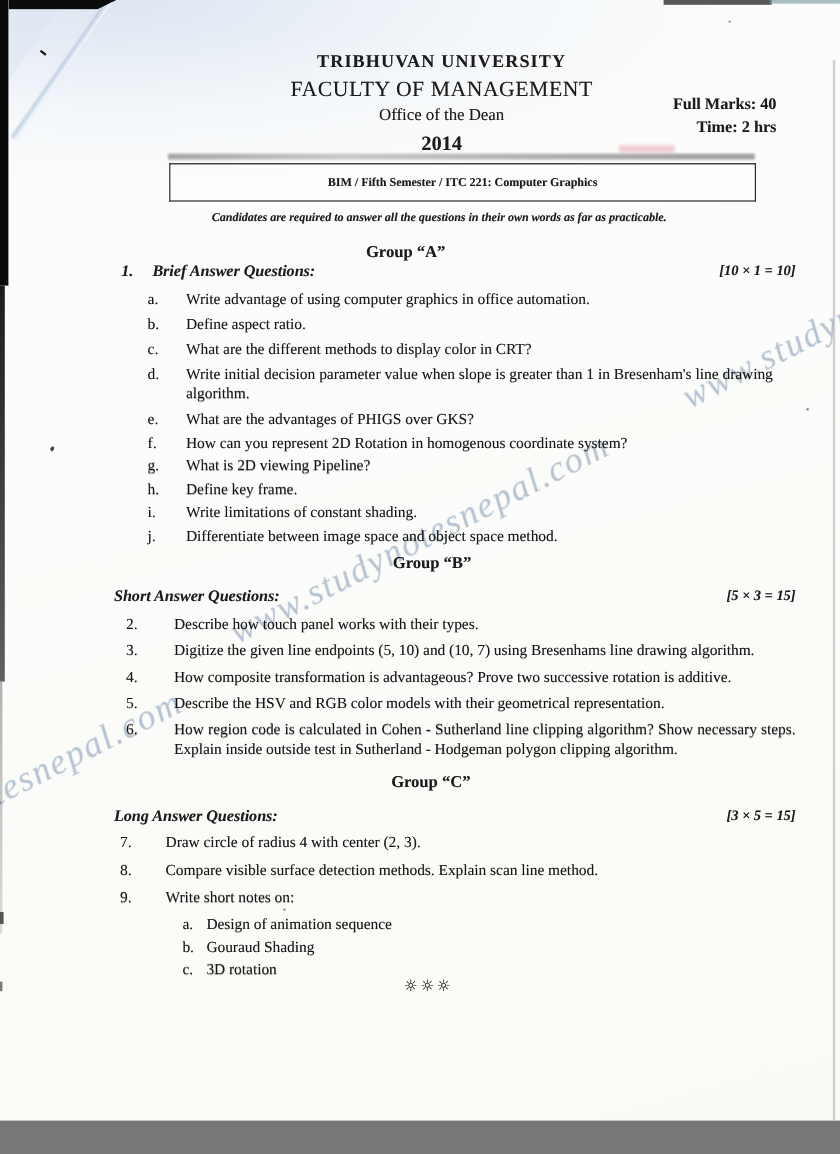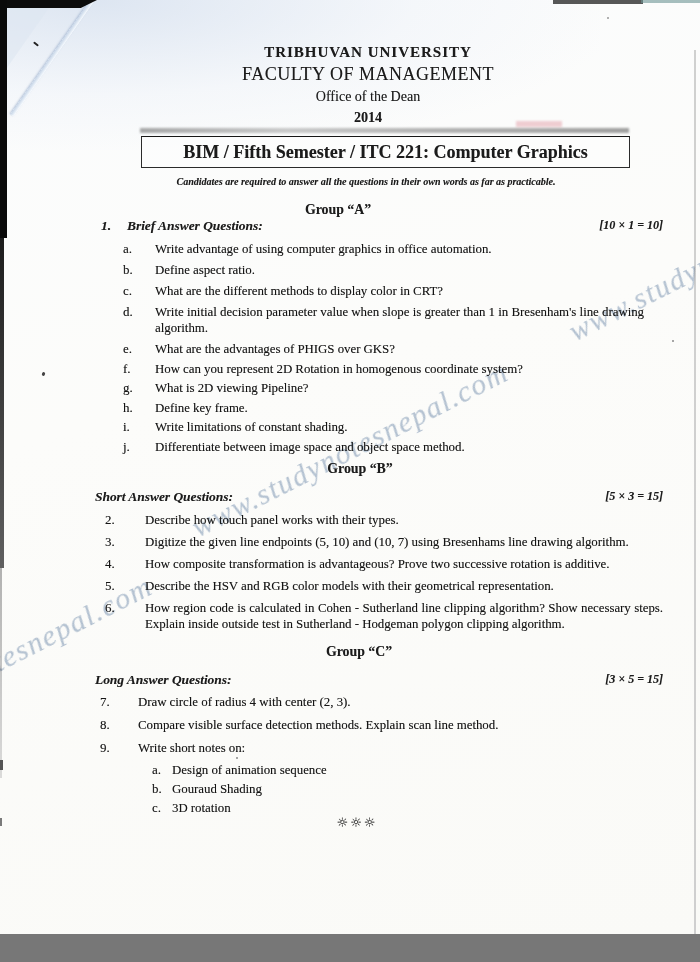--- a/index.html
+++ b/index.html
@@ -50,27 +50,27 @@
     text-shadow:none;filter:blur(.4px);
   }
   .wm-mid{left:186px;top:514px;}
   .wm-topright{left:563px;top:318px;}
   .wm-bottomleft{left:-170px;top:728px;}
   
   .hdr{left:40px;right:4px;text-align:center;}
   .h-univ{top:44px;font-size:15px;font-weight:bold;letter-spacing:1px;}
   .h-fac{top:64px;font-size:18px;letter-spacing:.5px;}
   .h-off{top:89px;font-size:14px;}
-  .h-year{top:110px;font-size:14px;font-weight:bold;}
+  .h-year{top:110px;font-size:17px;font-weight:bold;}
   .marksbox{right:53px;top:77px;text-align:right;font-weight:bold;font-size:13.5px;line-height:19px;}
   .course-box{
     left:141px;top:136px;width:487px;height:30px;
     border:1.6px solid #2b2b2b;border-top-color:#161616;
     display:flex;align-items:center;justify-content:center;
-    font-weight:bold;font-size:18px;background:rgba(255,255,255,.4);
+    font-weight:bold;font-size:10px;background:rgba(255,255,255,.4);
   }
   .instruction{left:36px;right:4px;top:176px;text-align:center;font-weight:bold;font-style:italic;font-size:10px;}
   .group-title{text-align:center;font-weight:bold;font-size:13.8px;}
   .ga-title{left:0;right:24px;top:202px;}
   .gb-title{left:20px;right:0;top:461px;}
   .gc-title{left:18px;right:0;top:644px;}
   .sec-head{font-weight:bold;font-style:italic;font-size:13.4px;}
   .sec-num{left:101px;top:218px;}
   .ga-head{left:127px;top:218px;}
   .gb-head{left:95px;top:489px;}
@@ -122,20 +122,24 @@
   <div class="abs speck s3"></div>
   <div class="abs speck s4"></div>
   <div class="abs speck s5"></div>
   <div class="abs speck s6"></div>
 
   <div class="abs hdr h-univ">TRIBHUVAN UNIVERSITY</div>
   <div class="abs hdr h-fac">FACULTY OF MANAGEMENT</div>
   <div class="abs hdr h-off">Office of the Dean</div>
   <div class="abs hdr h-year">2014</div>
 
+  <div class="abs marksbox">
+    <div>Full Marks: 40</div>
+    <div>Time: 2 hrs</div>
+  </div>
 
   <div class="abs course-box">
     <span>BIM / Fifth Semester / ITC 221: Computer Graphics</span>
   </div>
 
   <div class="abs instruction">Candidates are required to answer all the questions in their own words as far as practicable.</div>
 
   <div class="abs group-title ga-title">Group “A”</div>
   <div class="abs sec-head sec-num">1.</div>
   <div class="abs sec-head ga-head">Brief Answer Questions:</div>

